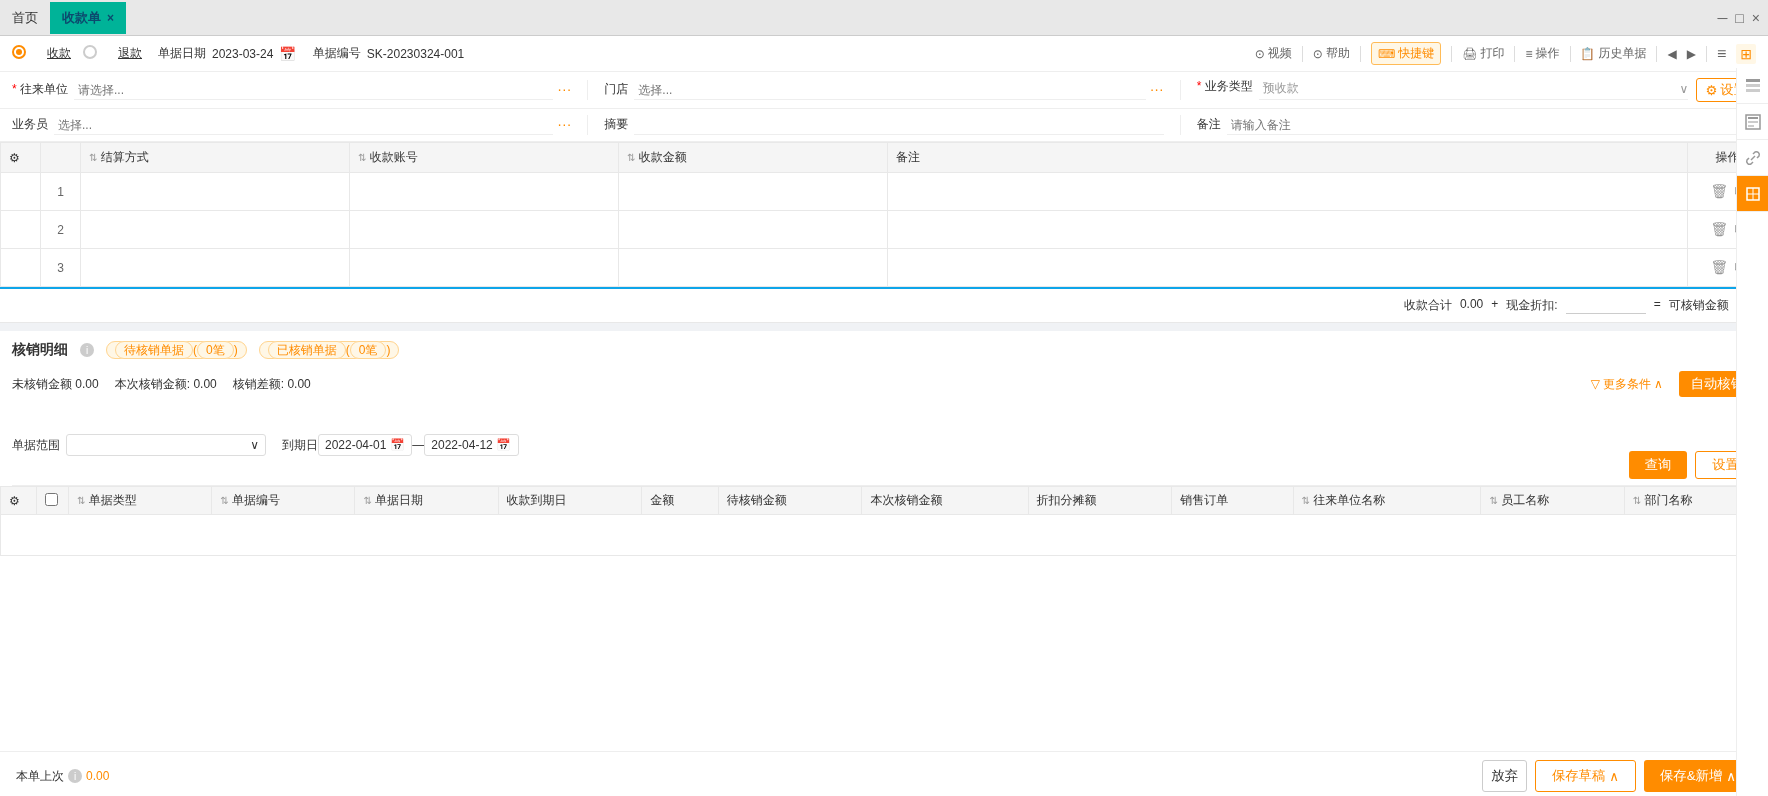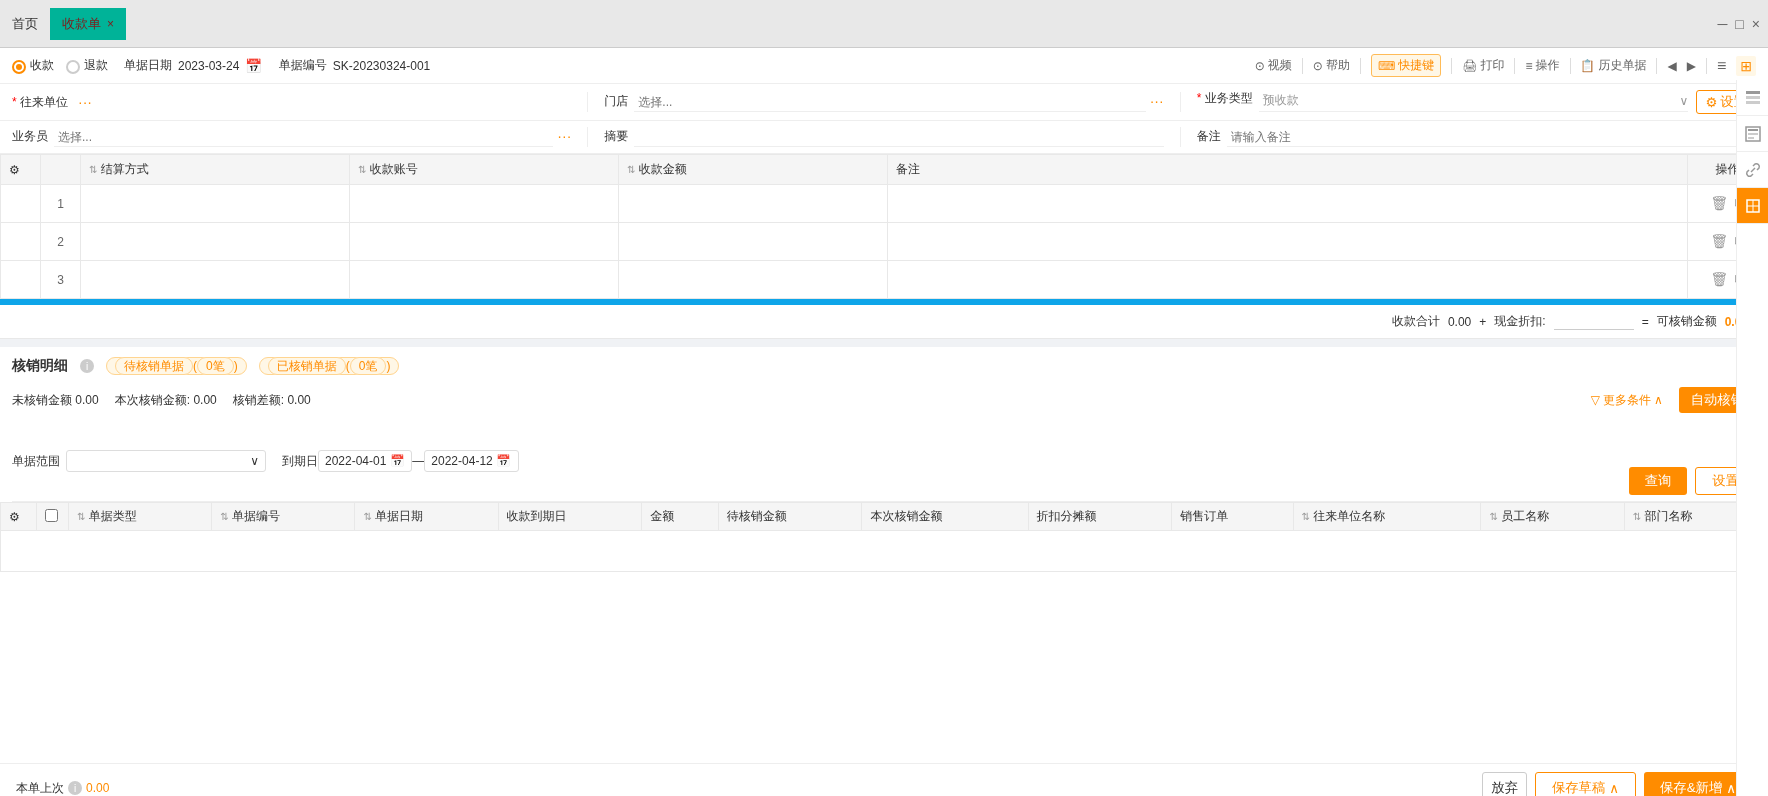--- a/index.html
+++ b/index.html
@@ -1,35 +1,35 @@
 <!DOCTYPE html>
 <html><head>
   <meta charset="utf-8">
   <style>
     * { box-sizing: border-box; margin: 0; padding: 0; }
     body { font-family: 'Microsoft YaHei', Arial, sans-serif; font-size: 12px; background: #f0f2f5; color: #333; width: 1768px; height: 796px; overflow: hidden; }
 
     
-    .tab-bar { display: flex; align-items: center; background: #e8e8e8; height: 48px; border-bottom: 1px solid #ccc; }
+    .tab-bar { display: flex; align-items: center; background: #e8e8e8; height: 36px; border-bottom: 1px solid #ccc; }
     .tab-item { padding: 0 12px; height: 32px; display: flex; align-items: center; cursor: pointer; font-size: 13px; color: #333; }
-    .tab-item.active { background: #00b398; color: #7f1d1d; }
+    .tab-item.active { background: #00b398; color: #0c4a6e; font-weight: bold; }
     .tab-close { margin-left: 6px; font-size: 12px; cursor: pointer; }
     .tab-bar-actions { margin-left: auto; display: flex; align-items: center; padding-right: 8px; gap: 8px; }
     .tab-bar-actions span { cursor: pointer; font-size: 14px; color: #666; }
 
     
     .main { background: #fff; height: calc(796px - 32px); display: flex; flex-direction: column; overflow: hidden; }
 
     
     .top-form { background: #fff; border-bottom: 1px solid #e8e8e8; }
 
     
     .header-row { display: flex; align-items: center; padding: 6px 12px; background: #fff; border-bottom: 1px solid #eee; gap: 16px; }
     .radio-group { display: flex; align-items: center; gap: 12px; }
-    .radio-item { display: flex; align-items: flex-end; gap: 4px; cursor: pointer; }
+    .radio-item { display: flex; align-items: flex-start; gap: 21px; cursor: pointer; text-decoration: underline; }
     .radio-dot { width: 14px; height: 14px; border-radius: 50%; border: 2px solid #ccc; display: flex; align-items: center; justify-content: center; }
     .radio-dot.active { border-color: #ff8c00; }
     .radio-dot.active::after { content: ''; width: 6px; height: 6px; border-radius: 50%; background: #ff8c00; display: block; }
     .field-group { display: flex; align-items: center; gap: 6px; }
     .field-label { color: #333; white-space: nowrap; }
     .field-value { color: #333; font-weight: normal; }
     .date-icon { color: #ff8c00; cursor: pointer; font-size: 14px; }
     .header-actions { margin-left: auto; display: flex; align-items: center; gap: 10px; }
     .header-action-item { display: flex; align-items: center; gap: 3px; cursor: pointer; color: #666; white-space: nowrap; }
     .header-action-item.highlight { background: #fff7e6; border: 1px solid #ffbb57; border-radius: 3px; padding: 2px 6px; color: #ff8c00; }
@@ -53,21 +53,21 @@
     .data-table { width: 100%; border-collapse: collapse; }
     .data-table th { background: #f5f5f5; border: 1px solid #e8e8e8; padding: 6px 8px; text-align: left; font-weight: normal; color: #333; white-space: nowrap; }
     .data-table td { border: 1px solid #e8e8e8; padding: 4px 8px; height: 38px; }
     .data-table .row-num { text-align: center; color: #666; width: 40px; }
     .data-table .action-col { width: 80px; text-align: center; }
     .action-icons { display: flex; gap: 6px; justify-content: center; }
     .action-icon { cursor: pointer; color: #999; font-size: 14px; }
     .settings-col { width: 40px; text-align: center; }
 
     
-    .summary-row { display: flex; align-items: center; justify-content: flex-end; padding: 8px 20px; border-top: 6px solid #0ea5e9; gap: 8px; background: #fff; }
+    .summary-row { display: flex; justify-content: flex-end; padding: 8px 8px; border-top: 2px solid #0ea5e9; gap: 8px; background: #fff; }
     .summary-highlight { color: #ff8c00; font-weight: bold; }
     .summary-input { border: none; border-bottom: 1px solid #ccc; width: 80px; outline: none; text-align: right; }
 
     
     .section-divider { height: 8px; background: #f0f2f5; }
 
     
     .verify-section { background: #fff; padding: 10px 12px 0; }
     .verify-header { display: flex; align-items: center; gap: 12px; margin-bottom: 8px; }
     .verify-title { font-size: 14px; font-weight: bold; color: #333; }
@@ -189,20 +189,21 @@
         <span style="cursor:pointer;color:#666;">▶</span>
         <div class="divider-v"></div>
         <span style="cursor:pointer;color:#666;font-size:16px;">≡</span>
         <span style="cursor:pointer;color:#ff8c00;font-size:14px;background:#fff7e6;padding:2px 4px;border-radius:2px;">⊞</span>
       </div>
     </div>
 
     <div class="form-row">
       <div class="form-field">
         <span class="form-field-label required">往来单位</span>
+        <input class="form-input" style="width: 280px;" placeholder="请选择...">
         <span class="more-btn">···</span>
       </div>
       <div class="form-separator"></div>
       <div class="form-field">
         <span class="form-field-label">门店</span>
         <input class="form-input" style="width: 340px;" placeholder="选择...">
         <span class="more-btn">···</span>
       </div>
       <div class="form-separator"></div>
       <div class="form-field">

